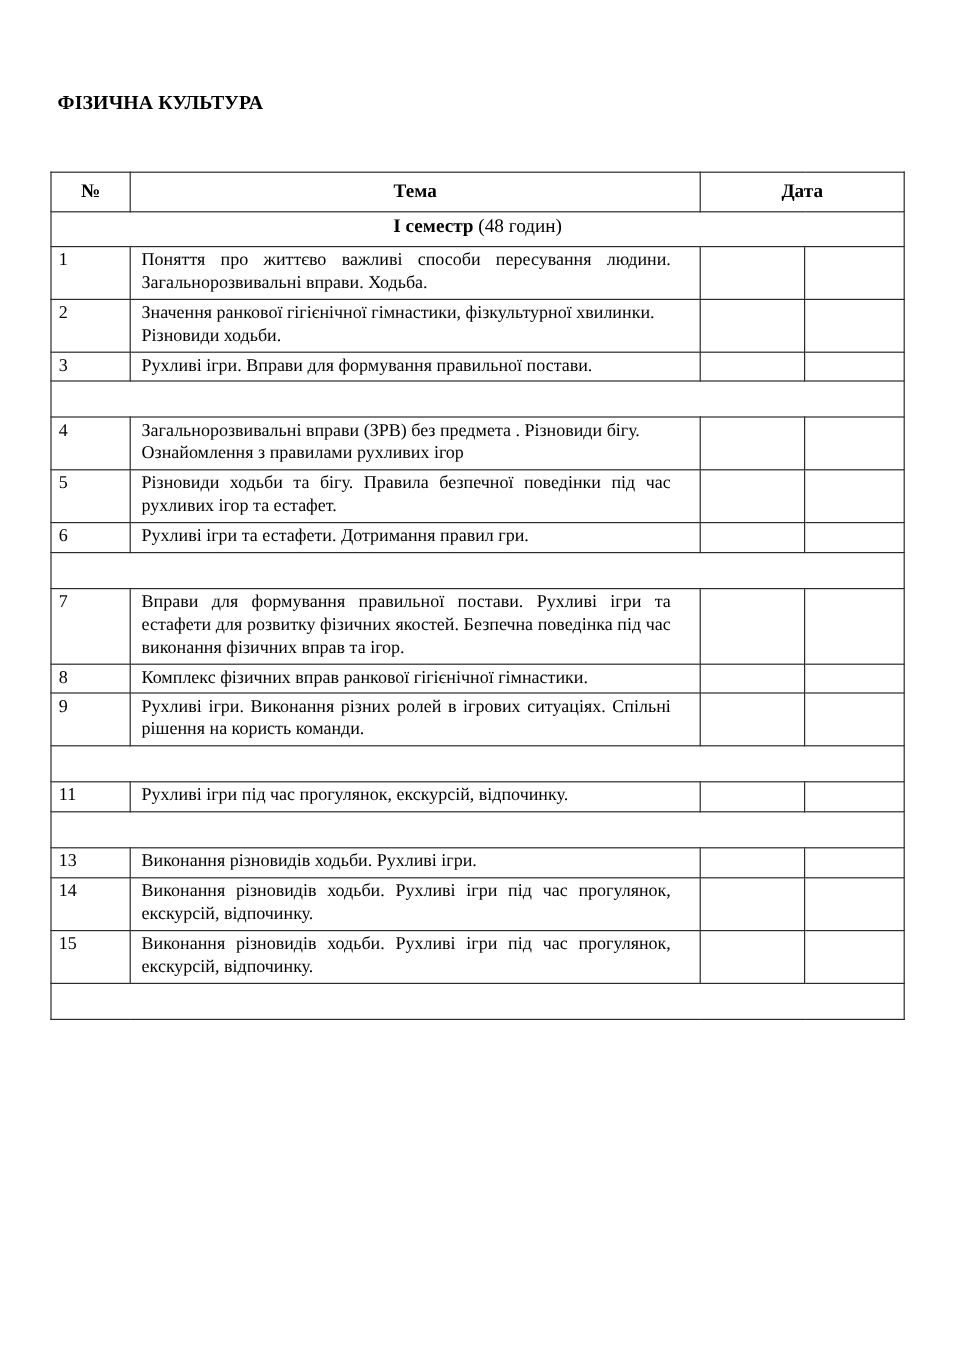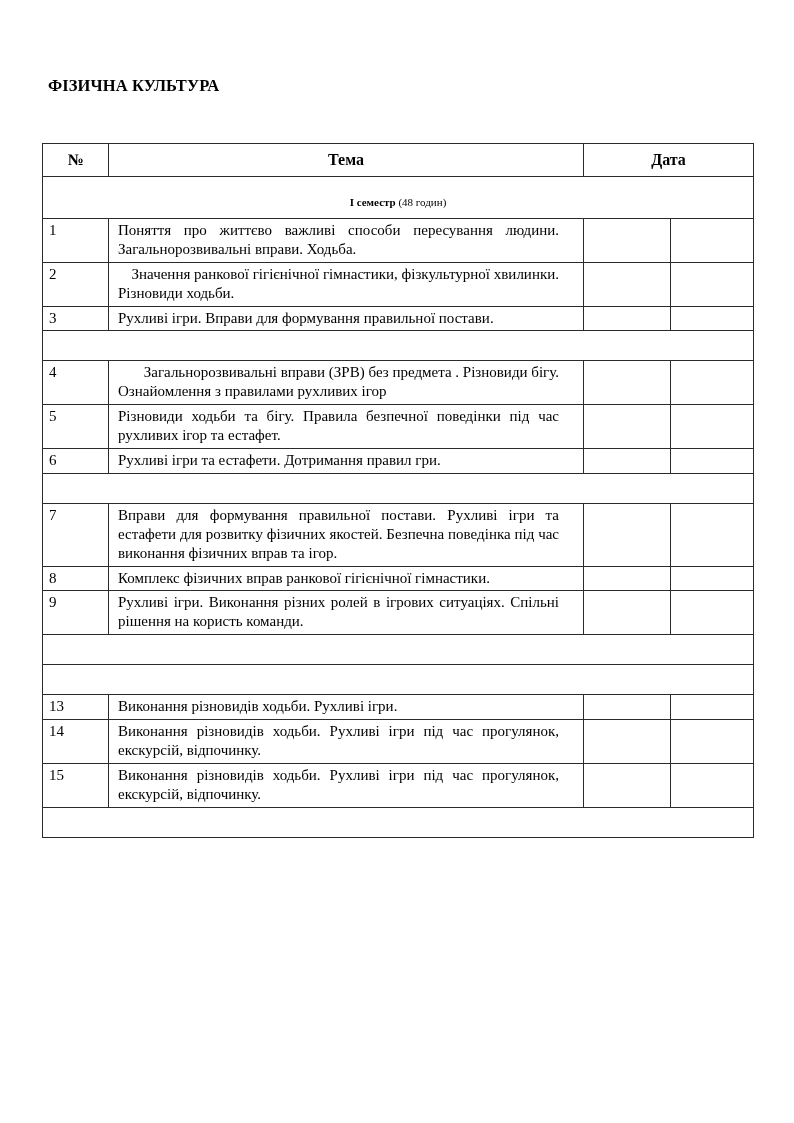--- a/index.html
+++ b/index.html
@@ -78,42 +78,42 @@
     text-align: center;
     font-weight: bold;
     font-size: 16px;
     height: 26px;
     vertical-align: middle;
     padding-top: 3px;
   }
 
   .semester td {
     text-align: center;
-    font-size: 11px;
+    font-size: 16px;
     height: 25px;
     vertical-align: middle;
-    padding-top: 13px;
+    padding-top: 0;
   }
   .semester .sem-name { font-weight: bold; }
   .semester .sem-hours { font-weight: normal; }
 
   td.num {
     text-align: left;
     padding-left: 6px;
   }
 
   td.theme {
     text-align: justify;
     text-align-last: left;
     hyphens: none;
     padding-left: 9px;
     padding-right: 24px;
   }
   td.theme.plain {
-    text-align: right;
+    text-align: left;
   }
 
   td.date-cell { }
 
   tr.spacer td {
     height: 29px;
     padding: 0;
   }
 
   
@@ -200,20 +200,26 @@
         </tr>
         <tr class="item">
           <td class="num">9</td>
           <td class="theme">Рухливі ігри. Виконання різних ролей в ігрових ситуаціях. Спільні рішення на користь команди.</td>
           <td class="date-cell"></td>
           <td class="date-cell"></td>
         </tr>
         <tr class="spacer">
           <td colspan="4"></td>
         </tr>
+        <tr class="item">
+          <td class="num">11</td>
+          <td class="theme plain">Рухливі ігри під час прогулянок, екскурсій, відпочинку.</td>
+          <td class="date-cell"></td>
+          <td class="date-cell"></td>
+        </tr>
         <tr class="spacer">
           <td colspan="4"></td>
         </tr>
         <tr class="item">
           <td class="num">13</td>
           <td class="theme plain">Виконання різновидів ходьби. Рухливі ігри.</td>
           <td class="date-cell"></td>
           <td class="date-cell"></td>
         </tr>
         <tr class="item">

